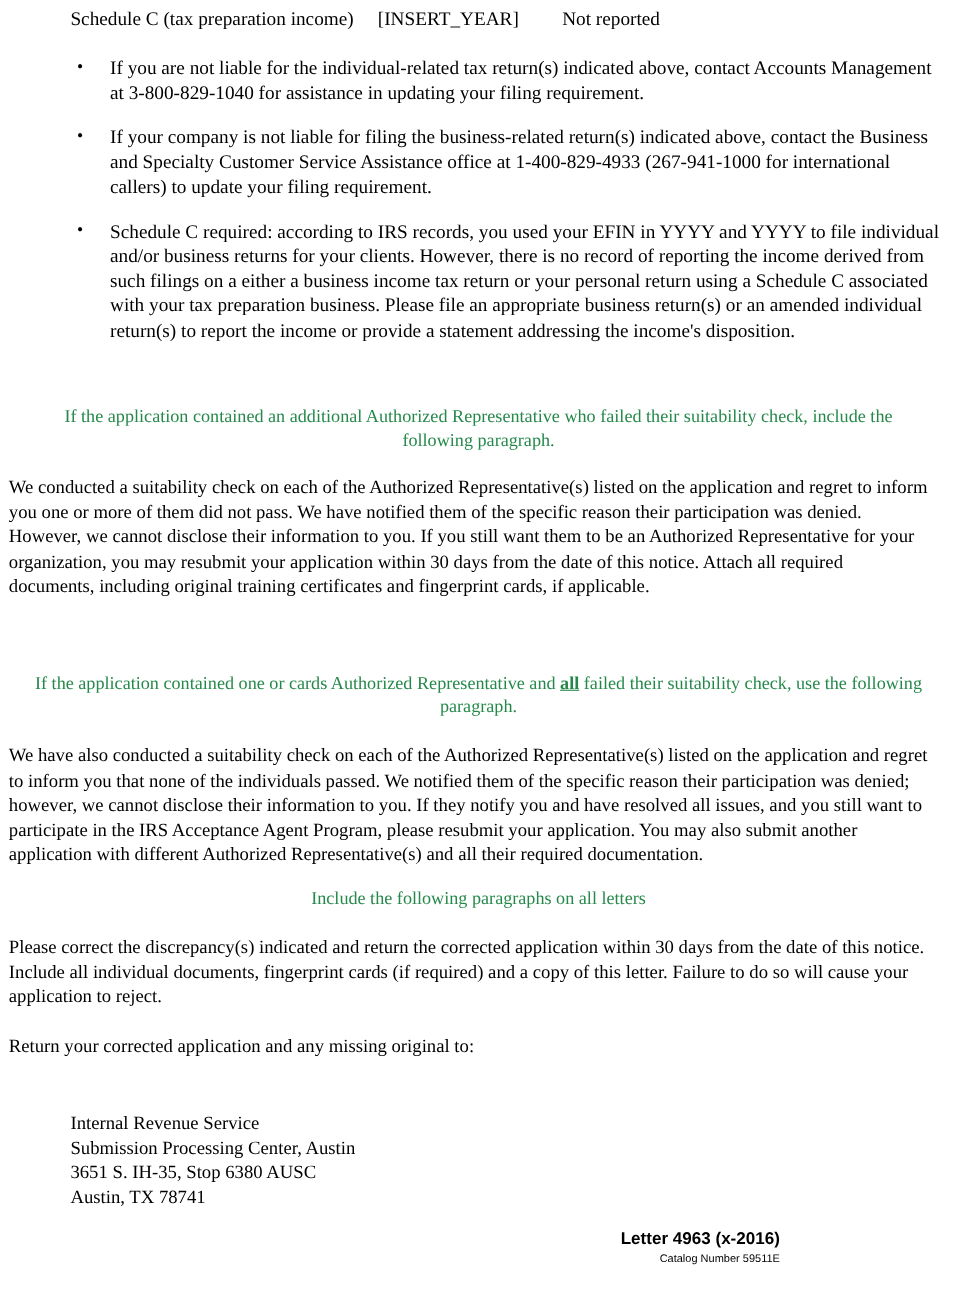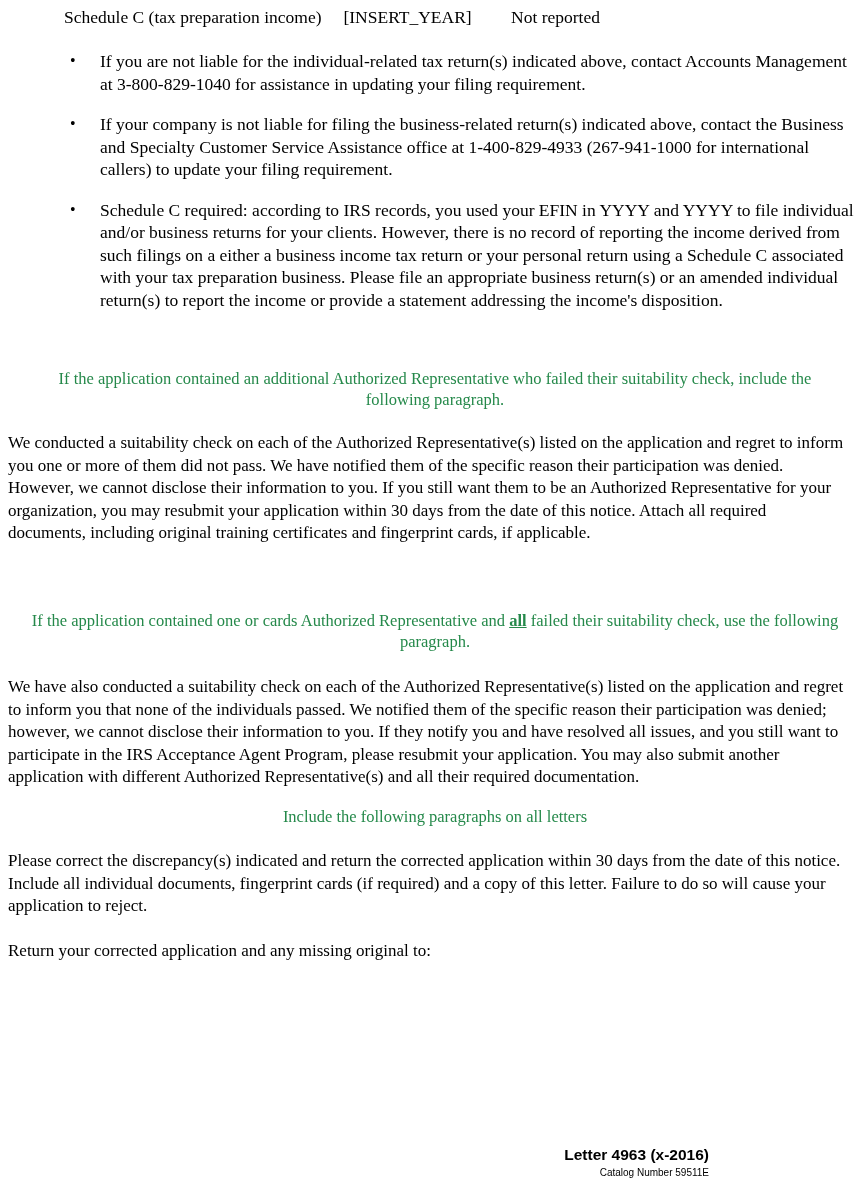--- a/index.html
+++ b/index.html
@@ -87,21 +87,21 @@
   .para.indent-addr {
     left: 64px;
     width: 600px;
     line-height: 22.5px;
   }
 
   
   .footer {
     position: absolute;
     right: 22px;
-    bottom: 0;
+    bottom: 28px;
     text-align: right;
     font-family: "Liberation Sans", sans-serif;
   }
   .footer .letter-no {
     font-size: 15.5px;
     font-weight: bold;
     letter-spacing: 0px;
     line-height: 18px;
   }
   .footer .catalog {
@@ -139,19 +139,23 @@
   <div class="instruction" style="top: 610px;"><span>If the application contained one or cards Authorized Representative and </span><span class="u">all</span><span> failed their suitability check, use the following paragraph.</span></div>
 
   <div class="para" style="top: 676px;">We have also conducted a suitability check on each of the Authorized Representative(s) listed on the application and regret to inform you that none of the individuals passed.  We notified them of the specific reason their participation was denied; however, we cannot disclose their information to you.  If they notify you and have resolved all issues, and you still want to participate in the IRS Acceptance Agent Program, please resubmit your application.  You may also submit another application with different Authorized Representative(s) and all their required documentation.</div>
 
   <div class="instruction" style="top: 806px;">Include the following paragraphs on all letters</div>
 
   <div class="para" style="top: 850px;">Please correct the discrepancy(s) indicated and return the corrected application within 30 days from the date of this notice.  Include all individual documents, fingerprint cards (if required) and a copy of this letter.  Failure to do so will cause your application to reject.</div>
 
   <div class="para" style="top: 940px;">Return your corrected application and any missing original to:</div>
 
+  <div class="para indent-addr" style="top: 1010px; white-space: pre-line;">Internal Revenue Service
+Submission Processing Center, Austin
+3651 S. IH-35, Stop 6380 AUSC
+Austin, TX 78741</div>
 
   <div class="footer">
     <div class="letter-no">Letter 4963 (x-2016)</div>
     <div class="catalog">Catalog Number 59511E</div>
   </div>
 
 </div>
 
 </body></html>

